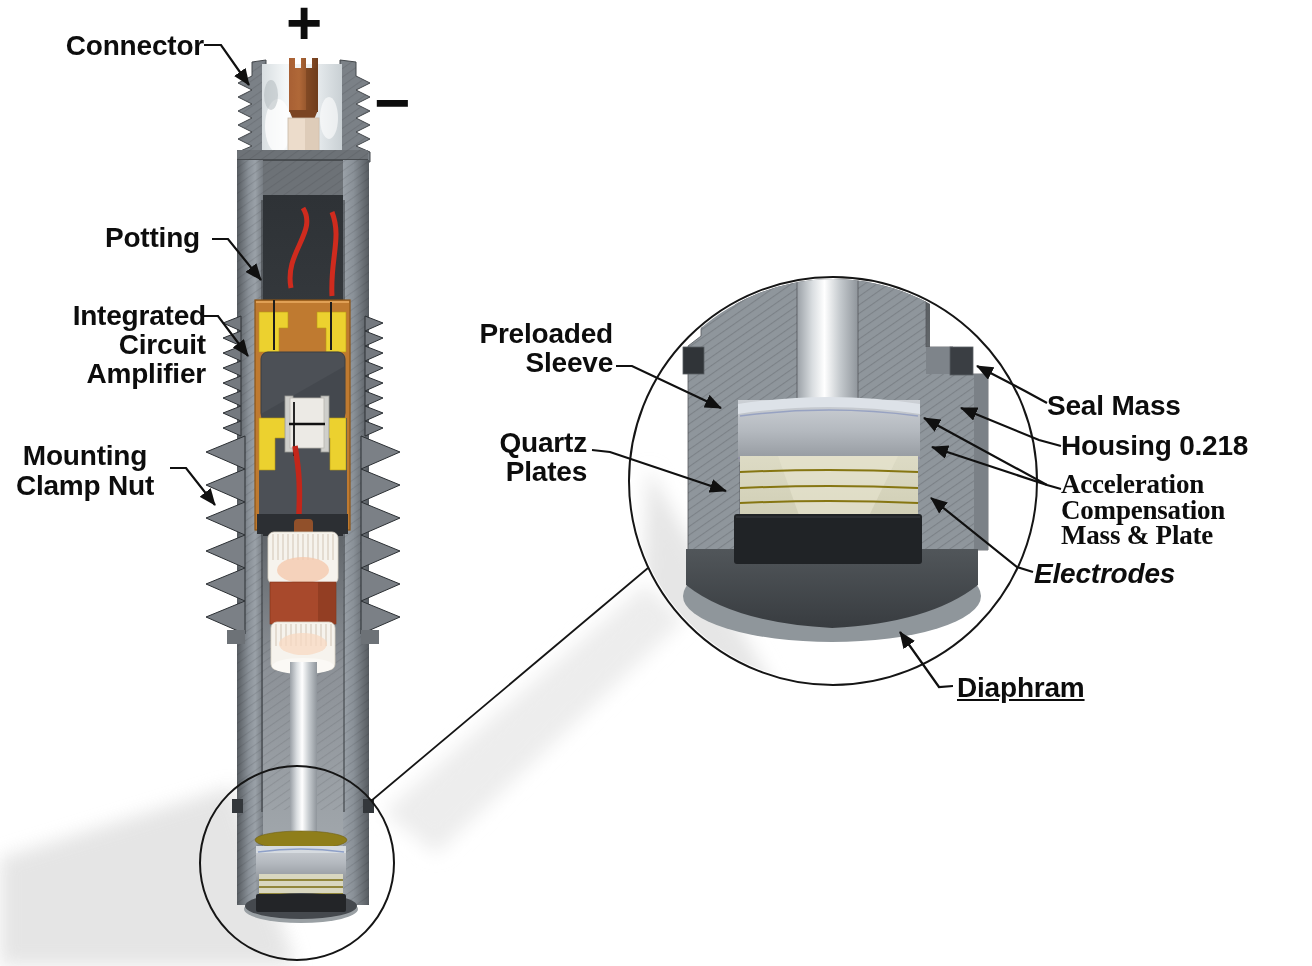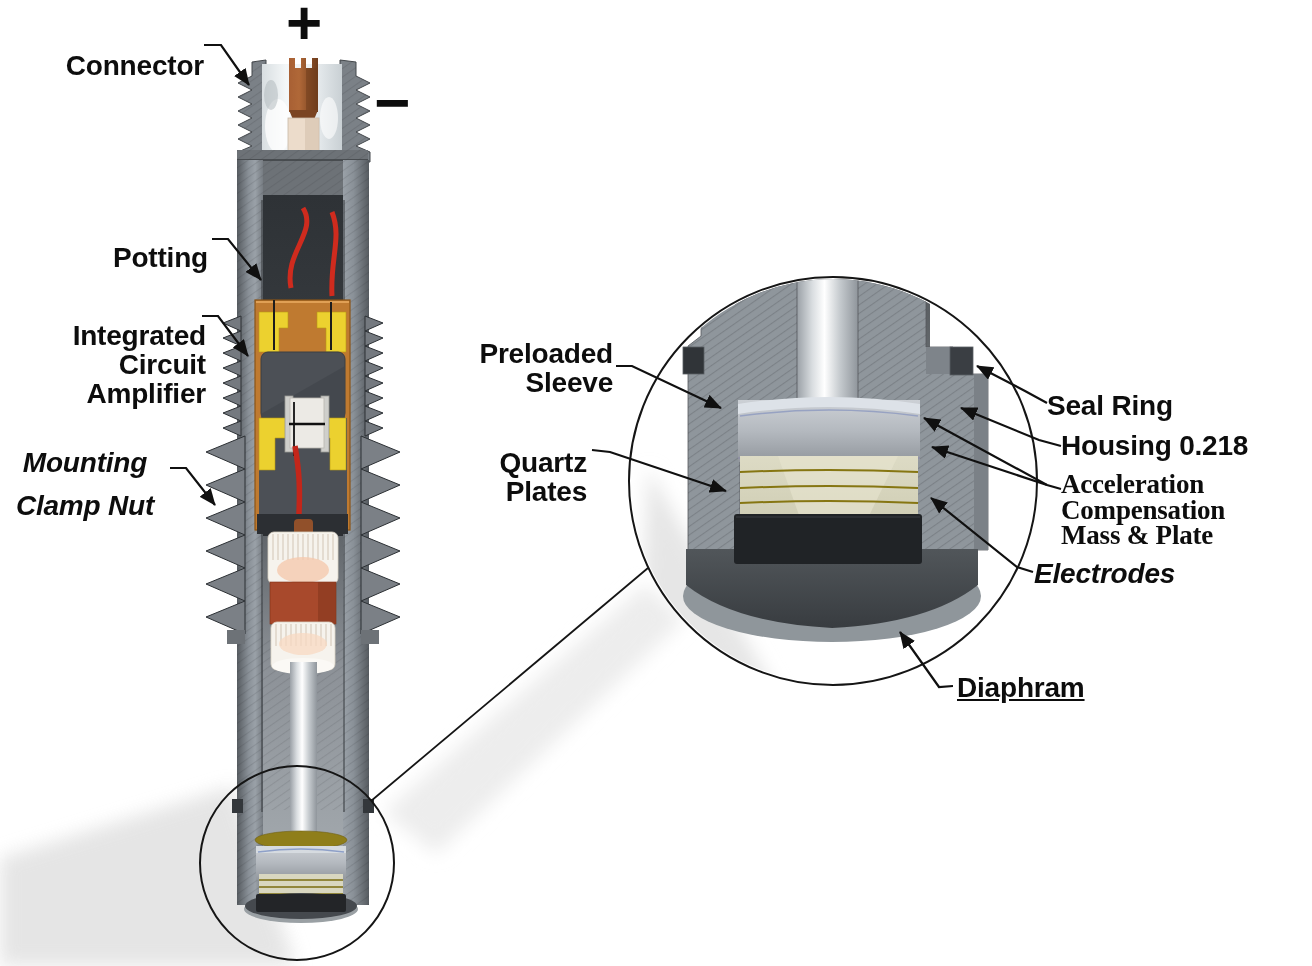--- a/index.html
+++ b/index.html
@@ -1,24 +1,24 @@
 <!DOCTYPE html>
 <html><head>
 <meta charset="utf-8">
 <style>
   html,body{margin:0;padding:0;background:#ffffff;}
   .stage{position:relative;width:1312px;height:966px;background:#ffffff;overflow:hidden;
          font-family:"Liberation Sans","DejaVu Sans",sans-serif;}
   .stage svg{position:absolute;left:0;top:0;}
   .label{position:absolute;font-weight:700;font-size:28px;line-height:29px;color:#0d0d0d;
          white-space:pre-line;letter-spacing:-0.2px;}
-  .ra{text-align:right;margin-top:20px;}
+  .ra{text-align:right;}
   .ca{text-align:center;}
   .tight{font-size:27px;line-height:25.5px;font-family:Liberation Serif, serif;}
-  .mounting{line-height:43px;font-style:italic;}
+  .mounting{line-height:30px;}
   .sign{position:absolute;font-weight:700;font-size:62px;color:#0d0d0d;line-height:1;}
 </style>
 </head>
 <body>
 
 <div class="stage">
 
 <svg width="1312" height="966" viewBox="0 0 1312 966">
   <defs>
     <pattern id="hatch" width="7" height="7" patternUnits="userSpaceOnUse" patternTransform="rotate(55)">
@@ -297,30 +297,30 @@
     <path d="M1047,485 L932,447" marker-end="url(#ah)"></path>
     <path d="M1033,572 L1017,567 L931,498" marker-end="url(#ah)"></path>
     <path d="M953,686 L939,687 L900,632" marker-end="url(#ah)"></path>
   </g>
 </svg>
 
   <div class="sign" style="left:286px;top:-8px;">+</div>
   <div class="sign" style="left:374px;top:72px;">−</div>
 
   <div class="label ra" style="left:36px;top:31px;width:168px;">Connector</div>
-  <div class="label ra" style="left:40px;top:223px;width:168px;">Potting</div>
+  <div class="label ra" style="left:32px;top:223px;width:168px;">Potting</div>
   <div class="label ra" style="left:36px;top:301px;width:170px;">Integrated
 Circuit
 Amplifier</div>
   <div class="label ca mounting" style="left:2px;top:441px;width:166px;">Mounting
 Clamp Nut</div>
   <div class="label ra" style="left:437px;top:428px;width:150px;">Quartz
 Plates</div>
   <div class="label ra" style="left:445px;top:319px;width:168px;">Preloaded
 Sleeve</div>
-  <div class="label" style="left:1047px;top:391px;">Seal Ring</div>
+  <div class="label" style="left:1047px;top:391px;">Seal Mass</div>
   <div class="label" style="left:1061px;top:431px;">Housing 0.218</div>
   <div class="label tight" style="left:1061px;top:472px;">Acceleration
 Compensation
 Mass &amp; Plate</div>
   <div class="label" style="left:1034px;top:559px;font-style:italic;">Electrodes</div>
   <div class="label" style="left:957px;top:673px;text-decoration:underline;">Diaphram</div>
 </div>
 
 </body></html>

